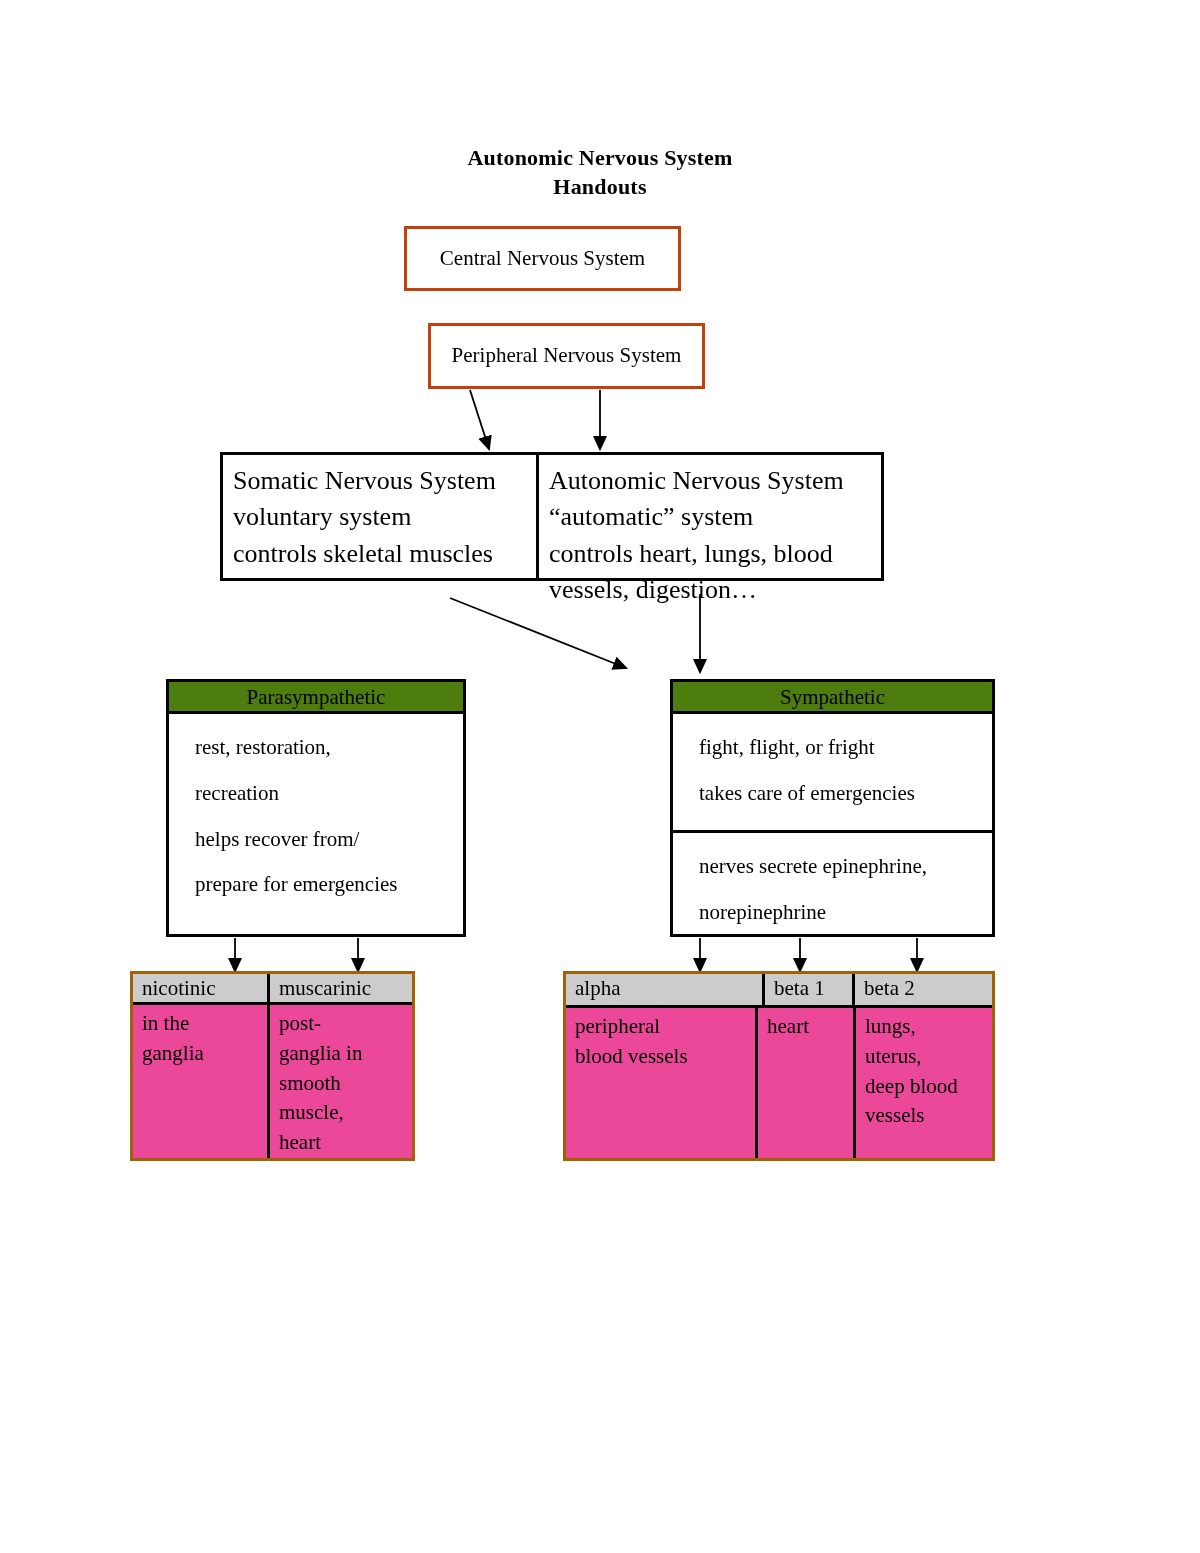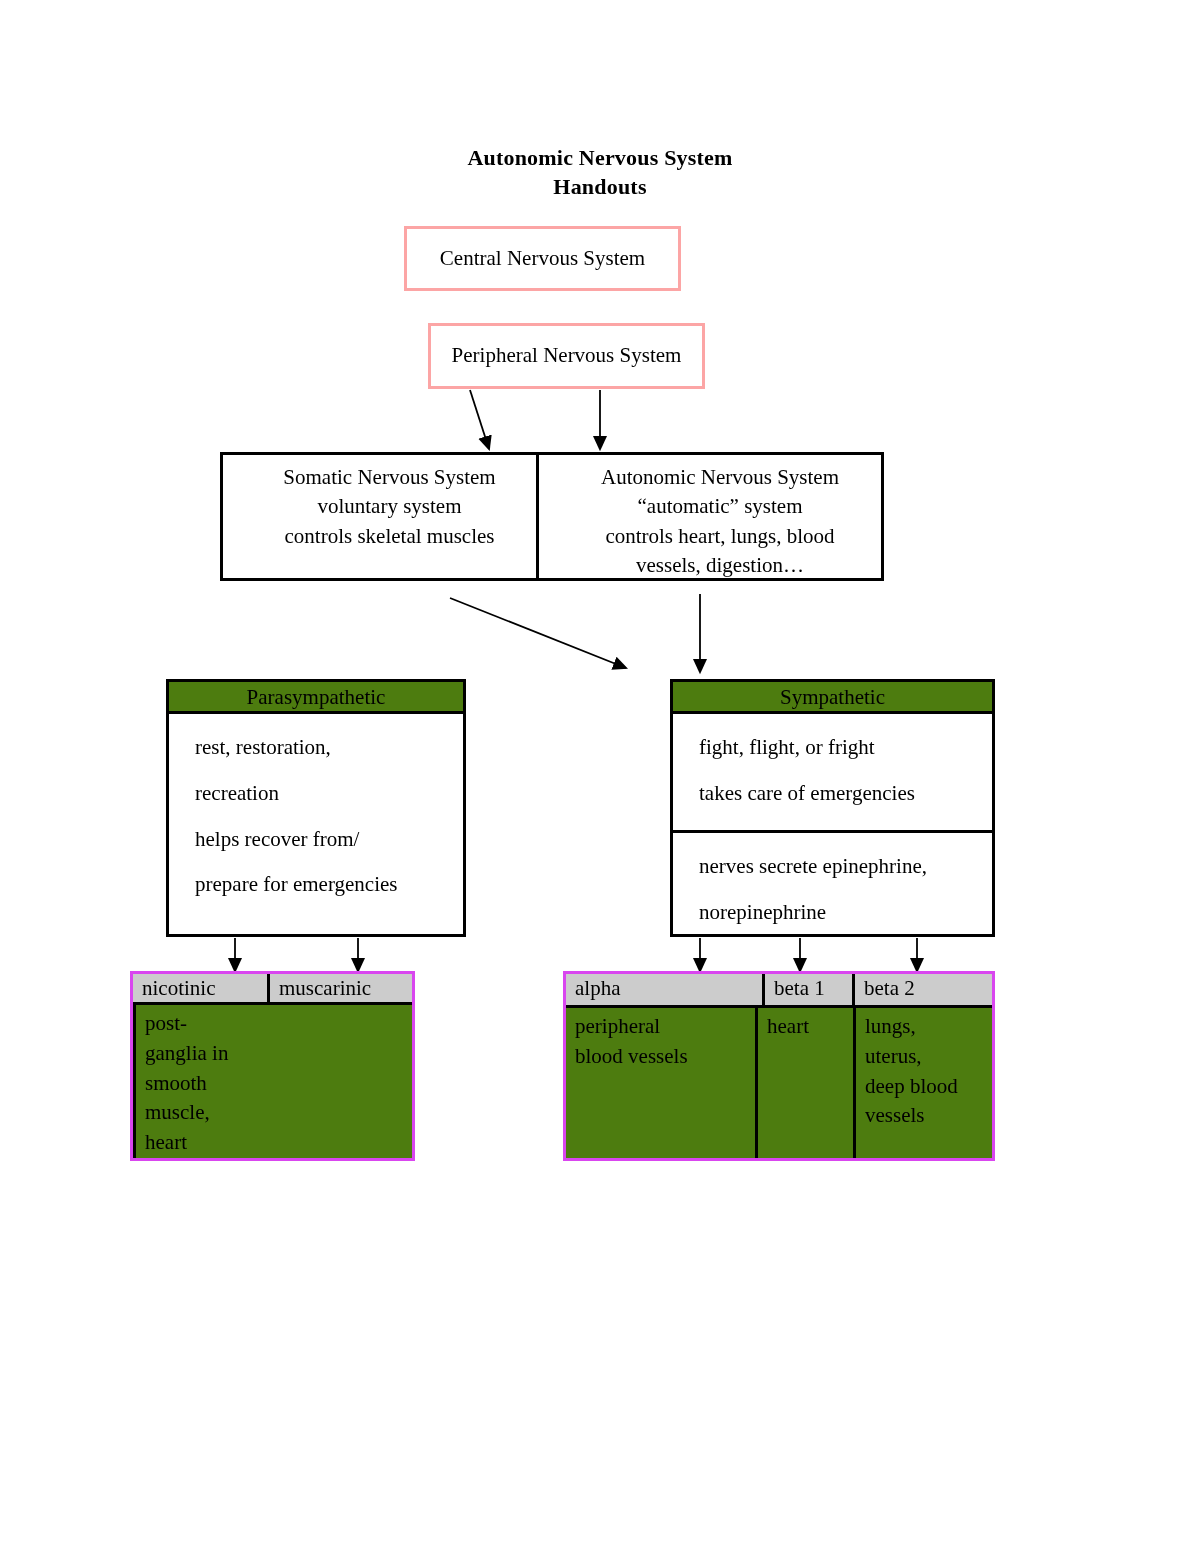--- a/index.html
+++ b/index.html
@@ -31,21 +31,21 @@
     font-size: 22px;
     line-height: 1.32;
     letter-spacing: 0.2px;
   }
   .title-line { display: block; }
 
   
   .box {
     position: absolute;
     box-sizing: border-box;
-    border: 3px solid #fca5a5;
+    border: 3px solid #c2410c;
     background: #ffffff;
   }
   .box-center {
     display: flex;
     align-items: center;
     justify-content: center;
     text-align: center;
   }
   .box-text {
     font-size: 21px;
@@ -55,24 +55,23 @@
   
   .split-box {
     position: absolute;
     box-sizing: border-box;
     border: 3px solid #000000;
     background: #ffffff;
     display: flex;
   }
   .split-cell {
     box-sizing: border-box;
-    padding: 8px 0 0 20px;
-    font-size: 21px;
+    padding: 8px 0 0 10px;
+    font-size: 26px;
     line-height: 1.40;
-    text-align: center;
   }
   .split-cell.right { border-left: 3px solid #000000; }
   .split-cell p { margin: 0; }
 
   
   .panel {
     position: absolute;
     box-sizing: border-box;
     border: 3px solid #000000;
     background: #ffffff;
@@ -92,22 +91,22 @@
     font-size: 21px;
     line-height: 1.42;
   }
   .panel-sec.divided { border-top: 3px solid #000000; }
   .panel-sec p { margin: 16px; }
 
   
   .rtable {
     position: absolute;
     box-sizing: border-box;
-    border: 3px solid #d946ef;
-    background: #4d7c0f;
+    border: 3px solid #a16207;
+    background: #ec4899;
     display: flex;
     flex-direction: column;
   }
   .rtable-headrow {
     display: flex;
     background: #cccccc;
     border-bottom: 3px solid #000000;
     height: 31px;
   }
   .rtable-bodyrow {
@@ -210,20 +209,24 @@
       <p>norepinephrine</p>
     </div>
   </div>
 
   <div class="rtable" style="left:130px; top:971px; width:285px; height:190px;">
     <div class="rtable-headrow">
       <div class="rcol-head" style="width:134px;">nicotinic</div>
       <div class="rcol-head sep" style="flex:1 1 auto;">muscarinic</div>
     </div>
     <div class="rtable-bodyrow">
+      <div class="rcol-cell" style="width:134px;">
+        <p>in the</p>
+        <p>ganglia</p>
+      </div>
       <div class="rcol-cell sep" style="flex:1 1 auto;">
         <p>post-</p>
         <p>ganglia in</p>
         <p>smooth</p>
         <p>muscle,</p>
         <p>heart</p>
       </div>
     </div>
   </div>
 

